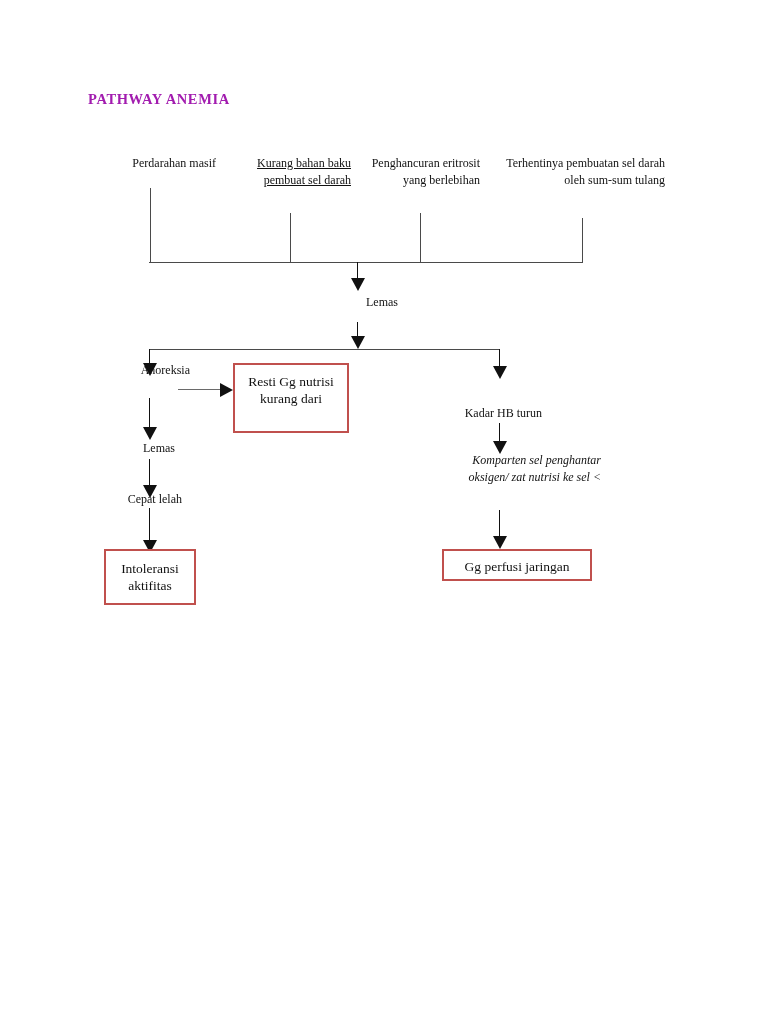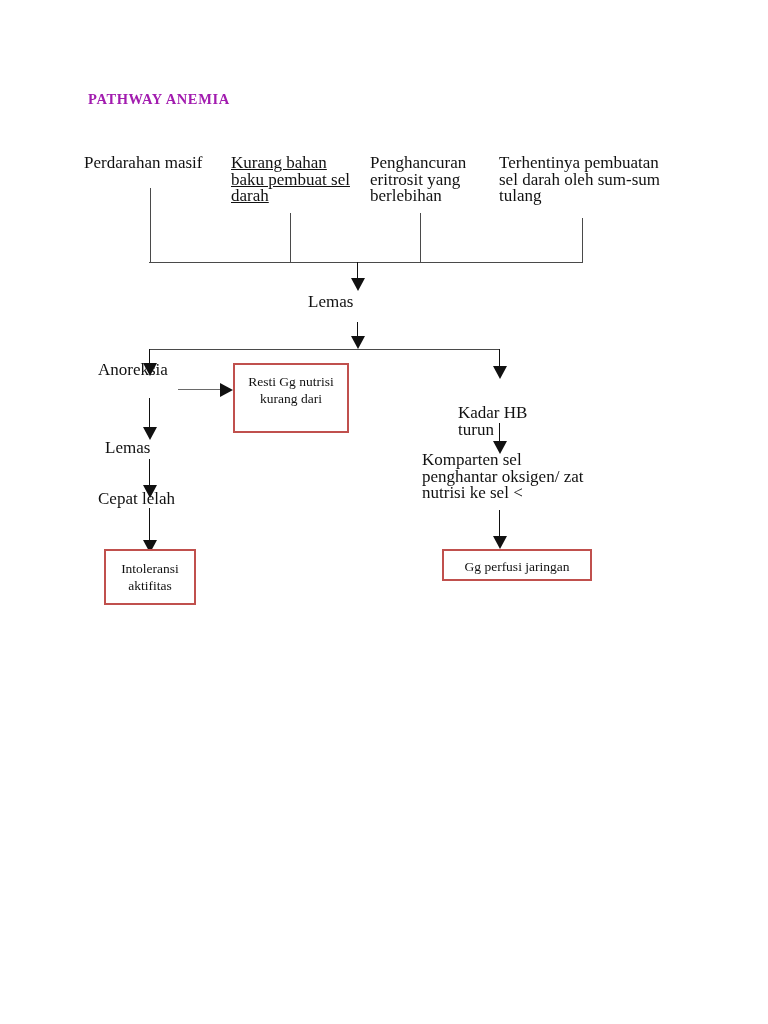--- a/index.html
+++ b/index.html
@@ -26,24 +26,24 @@
     font-weight: bold;
     font-size: 14.5px;
     letter-spacing: 0.6px;
     color: #a21caf;
     white-space: nowrap;
   }
   
   .node {
     position: absolute;
     font-family: "Liberation Serif", "DejaVu Serif", serif;
-    font-size: 17px;
+    font-size: 12px;
     line-height: 16.5px;
     color: #111111;
-    text-align: left;
+    text-align: right;
   }
   
   .vline {
     position: absolute;
     width: 0;
     border-left: 1.4px solid #4a4a4a;
   }
   .hline {
     position: absolute;
     height: 0;
@@ -199,21 +199,21 @@
 
   <div class="node" style="left:458px; top:384px; width:84px;margin-top:21px;">
     <span>Kadar HB turun</span>
   </div>
 
   <div class="arrow-down" style="left:493px; top:423px; height:32px;">
     <div class="stem" style="height:19px;"></div>
     <div class="head" style="top:18px;"></div>
   </div>
 
-  <div class="node" style="left:422px; top:452px; width:170px;">
+  <div class="node" style="left:431px; top:452px; width:170px;font-style:italic;">
     <span>Komparten sel penghantar oksigen/ zat nutrisi ke sel &lt;</span>
   </div>
 
   <div class="arrow-down" style="left:493px; top:510px; height:40px;">
     <div class="stem" style="height:27px;"></div>
     <div class="head" style="top:26px;"></div>
   </div>
 
   <div class="redbox" style="left:104px; top:549px; width:92px; height:56px;">
     <div class="inner" style="top:9px;">

